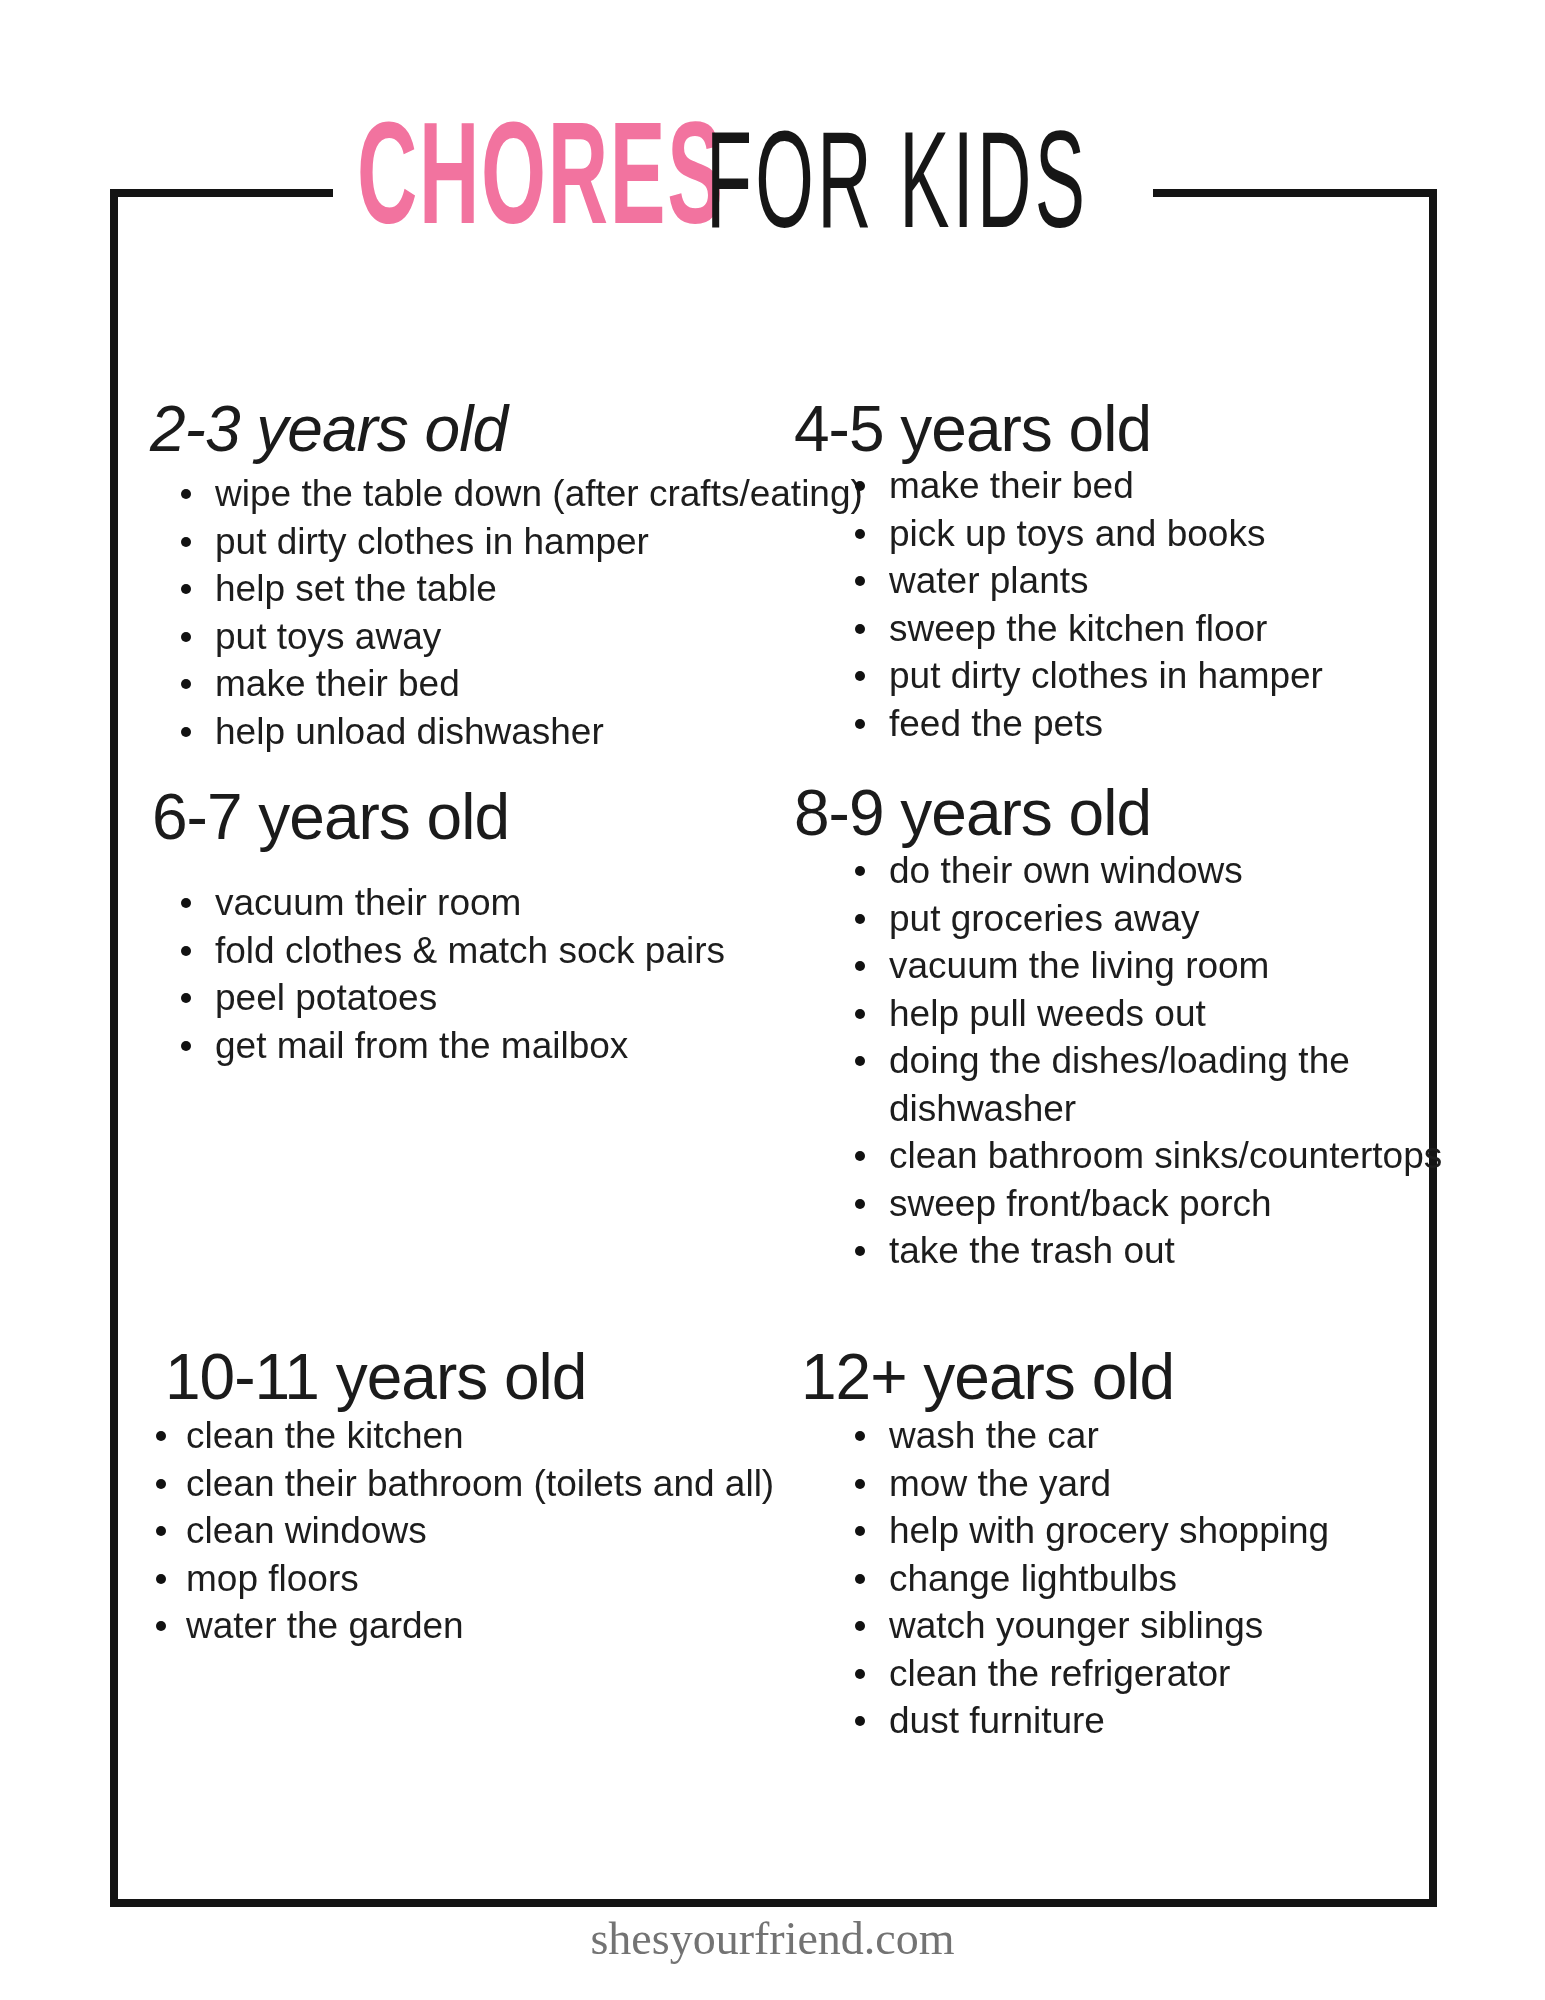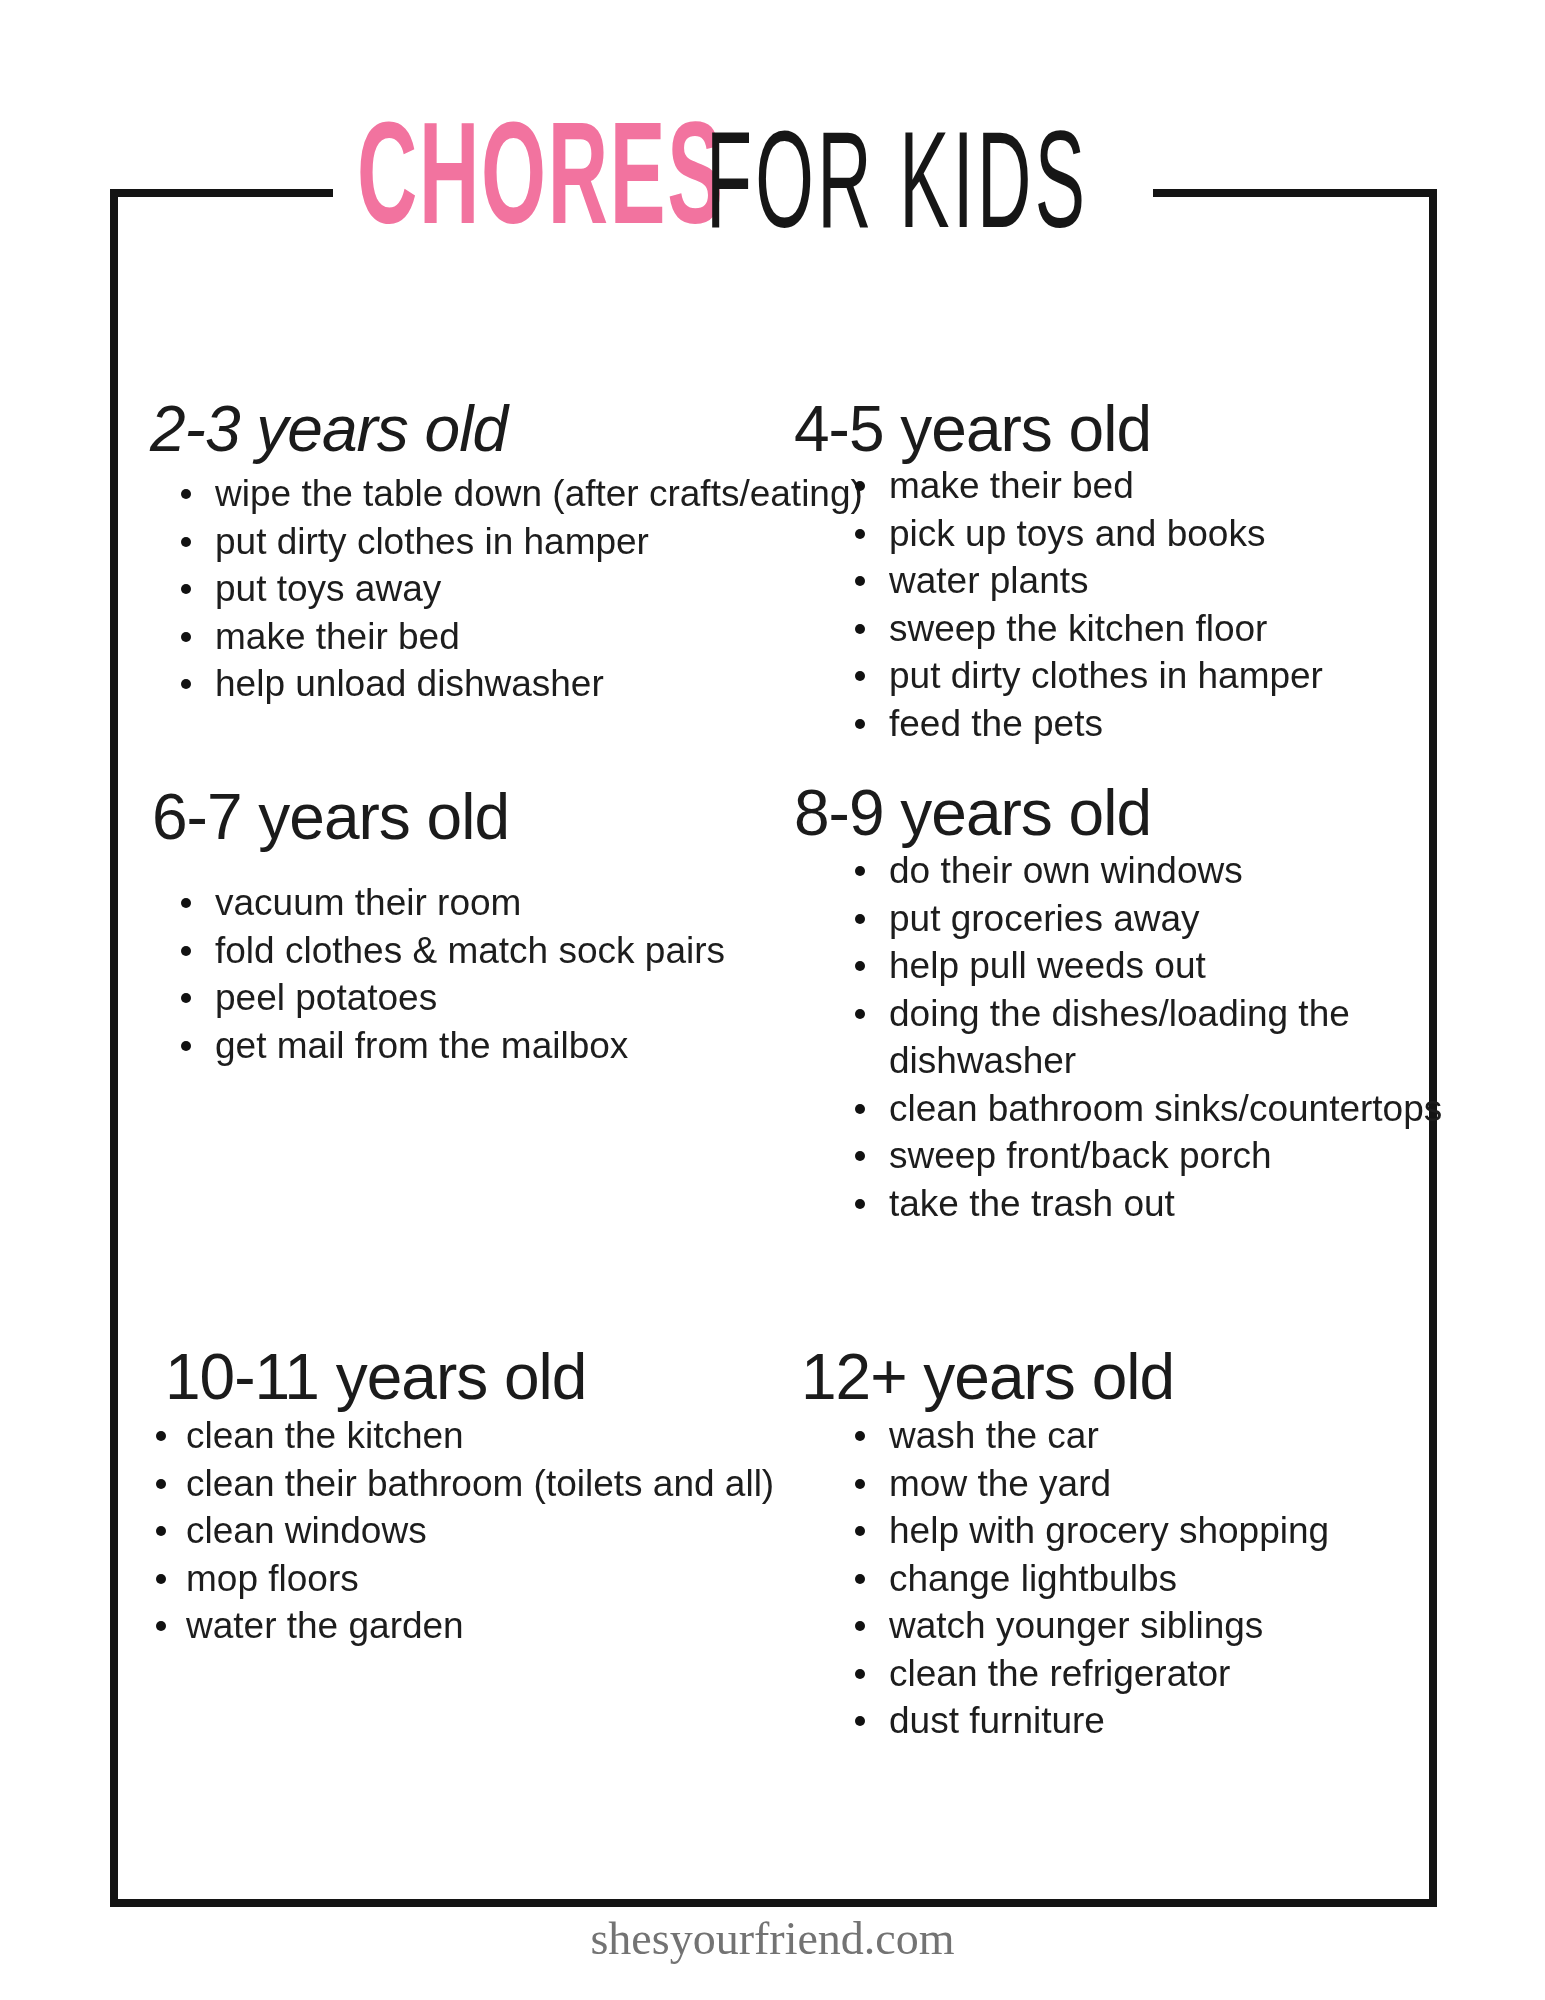--- a/index.html
+++ b/index.html
@@ -94,20 +94,21 @@
   <div class="frame"></div>
   <div class="title-mask"></div>
 
   <div class="word-chores">CHORES</div>
   <div class="word-forkids">FOR KIDS</div>
 
   <h2 class="sec-h" style="left:150px;top:358px;font-style:italic;">2-3 years old</h2>
   <ul class="chore-list w-left" style="left:215px;top:434px;">
     <li>wipe the table down (after crafts/eating)</li>
     <li>put dirty clothes in hamper</li>
+    <li>help set the table</li>
     <li>put toys away</li>
     <li>make their bed</li>
     <li>help unload dishwasher</li>
   </ul>
 
   <h2 class="sec-h" style="left:794px;top:358px;">4-5 years old</h2>
   <ul class="chore-list w-right" style="left:889px;top:426px;">
     <li>make their bed</li>
     <li>pick up toys and books</li>
     <li>water plants</li>
@@ -121,20 +122,21 @@
     <li>vacuum their room</li>
     <li>fold clothes &amp; match sock pairs</li>
     <li>peel potatoes</li>
     <li>get mail from the mailbox</li>
   </ul>
 
   <h2 class="sec-h" style="left:794px;top:742px;">8-9 years old</h2>
   <ul class="chore-list w-right" style="left:889px;top:811px;">
     <li>do their own windows</li>
     <li>put groceries away</li>
+    <li>vacuum the living room</li>
     <li>help pull weeds out</li>
     <li>doing the dishes/loading the dishwasher</li>
     <li>clean bathroom sinks/countertops</li>
     <li>sweep front/back porch</li>
     <li>take the trash out</li>
   </ul>
 
   <h2 class="sec-h" style="left:165px;top:1306px;">10-11 years old</h2>
   <ul class="chore-list list-10-11" style="left:186px;top:1376px;width:660px;">
     <li>clean the kitchen</li>

